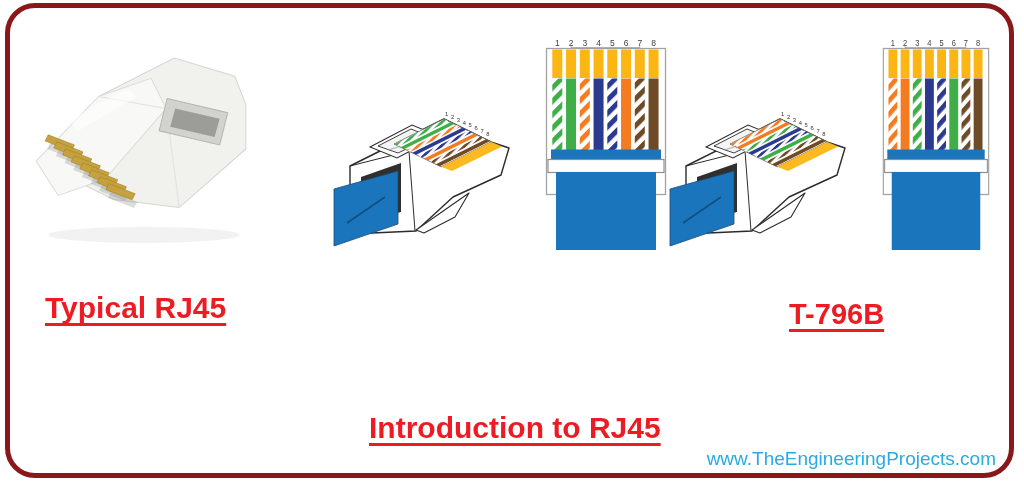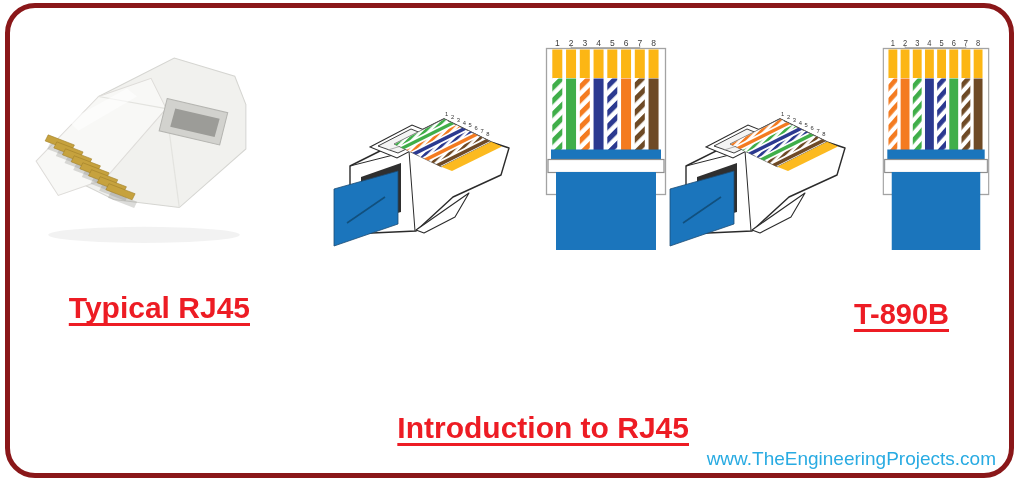--- a/index.html
+++ b/index.html
@@ -6,21 +6,21 @@
   .stage{
     position:relative;width:1024px;height:485px;background:#ffffff;overflow:hidden;
     font-family:"Liberation Sans","DejaVu Sans",sans-serif;
   }
   .frame{
     position:absolute;left:5px;top:3px;right:10px;bottom:7px;
     border:5px solid var(--frame,#8a1719);border-radius:30px;pointer-events:none;
   }
   .abs{position:absolute;}
   .lbl{
-    position:absolute;color:var(--red,#ed1c24);font-weight:bold;text-align:right;
+    position:absolute;color:var(--red,#ed1c24);font-weight:bold;text-align:left;
     text-decoration:underline;text-decoration-thickness:3px;text-underline-offset:5px;
     text-decoration-skip-ink:none;white-space:nowrap;line-height:1.1;
   }
   .lbl-typical{left:45px;top:291px;width:205px;font-size:30px;}
   .lbl-a{left:420px;top:300px;width:160px;font-size:29px;}
   .lbl-b{left:789px;top:299px;width:160px;font-size:29px;}
   .lbl-title{left:369px;top:411px;width:320px;font-size:30px;text-decoration:underline;}
   .watermark{
     position:absolute;left:646px;top:448px;width:350px;text-align:right;
     color:var(--wm,#29abe2);font-weight:normal;font-size:19px;white-space:nowrap;
@@ -288,17 +288,17 @@
         </g>
         <g stroke="#8a8a8a" stroke-width="0.7">
           <line x1="26.05" y1="9.6" x2="94.8" y2="9.6"></line>
           <line x1="26.05" y1="9.6" x2="26.05" y2="7.6"></line>
           <line x1="94.8" y1="9.6" x2="94.8" y2="7.6"></line>
         </g>
       </svg>
     </div>
 
   <div class="lbl lbl-typical">Typical RJ45</div>
-  <div class="lbl lbl-b">T-890B</div>
+  <div class="lbl lbl-b">T-796B</div>
 
   <div class="lbl lbl-title">Introduction to RJ45</div>
   <div class="watermark">www.TheEngineeringProjects.com</div>
 </div>
 
 </body></html>

